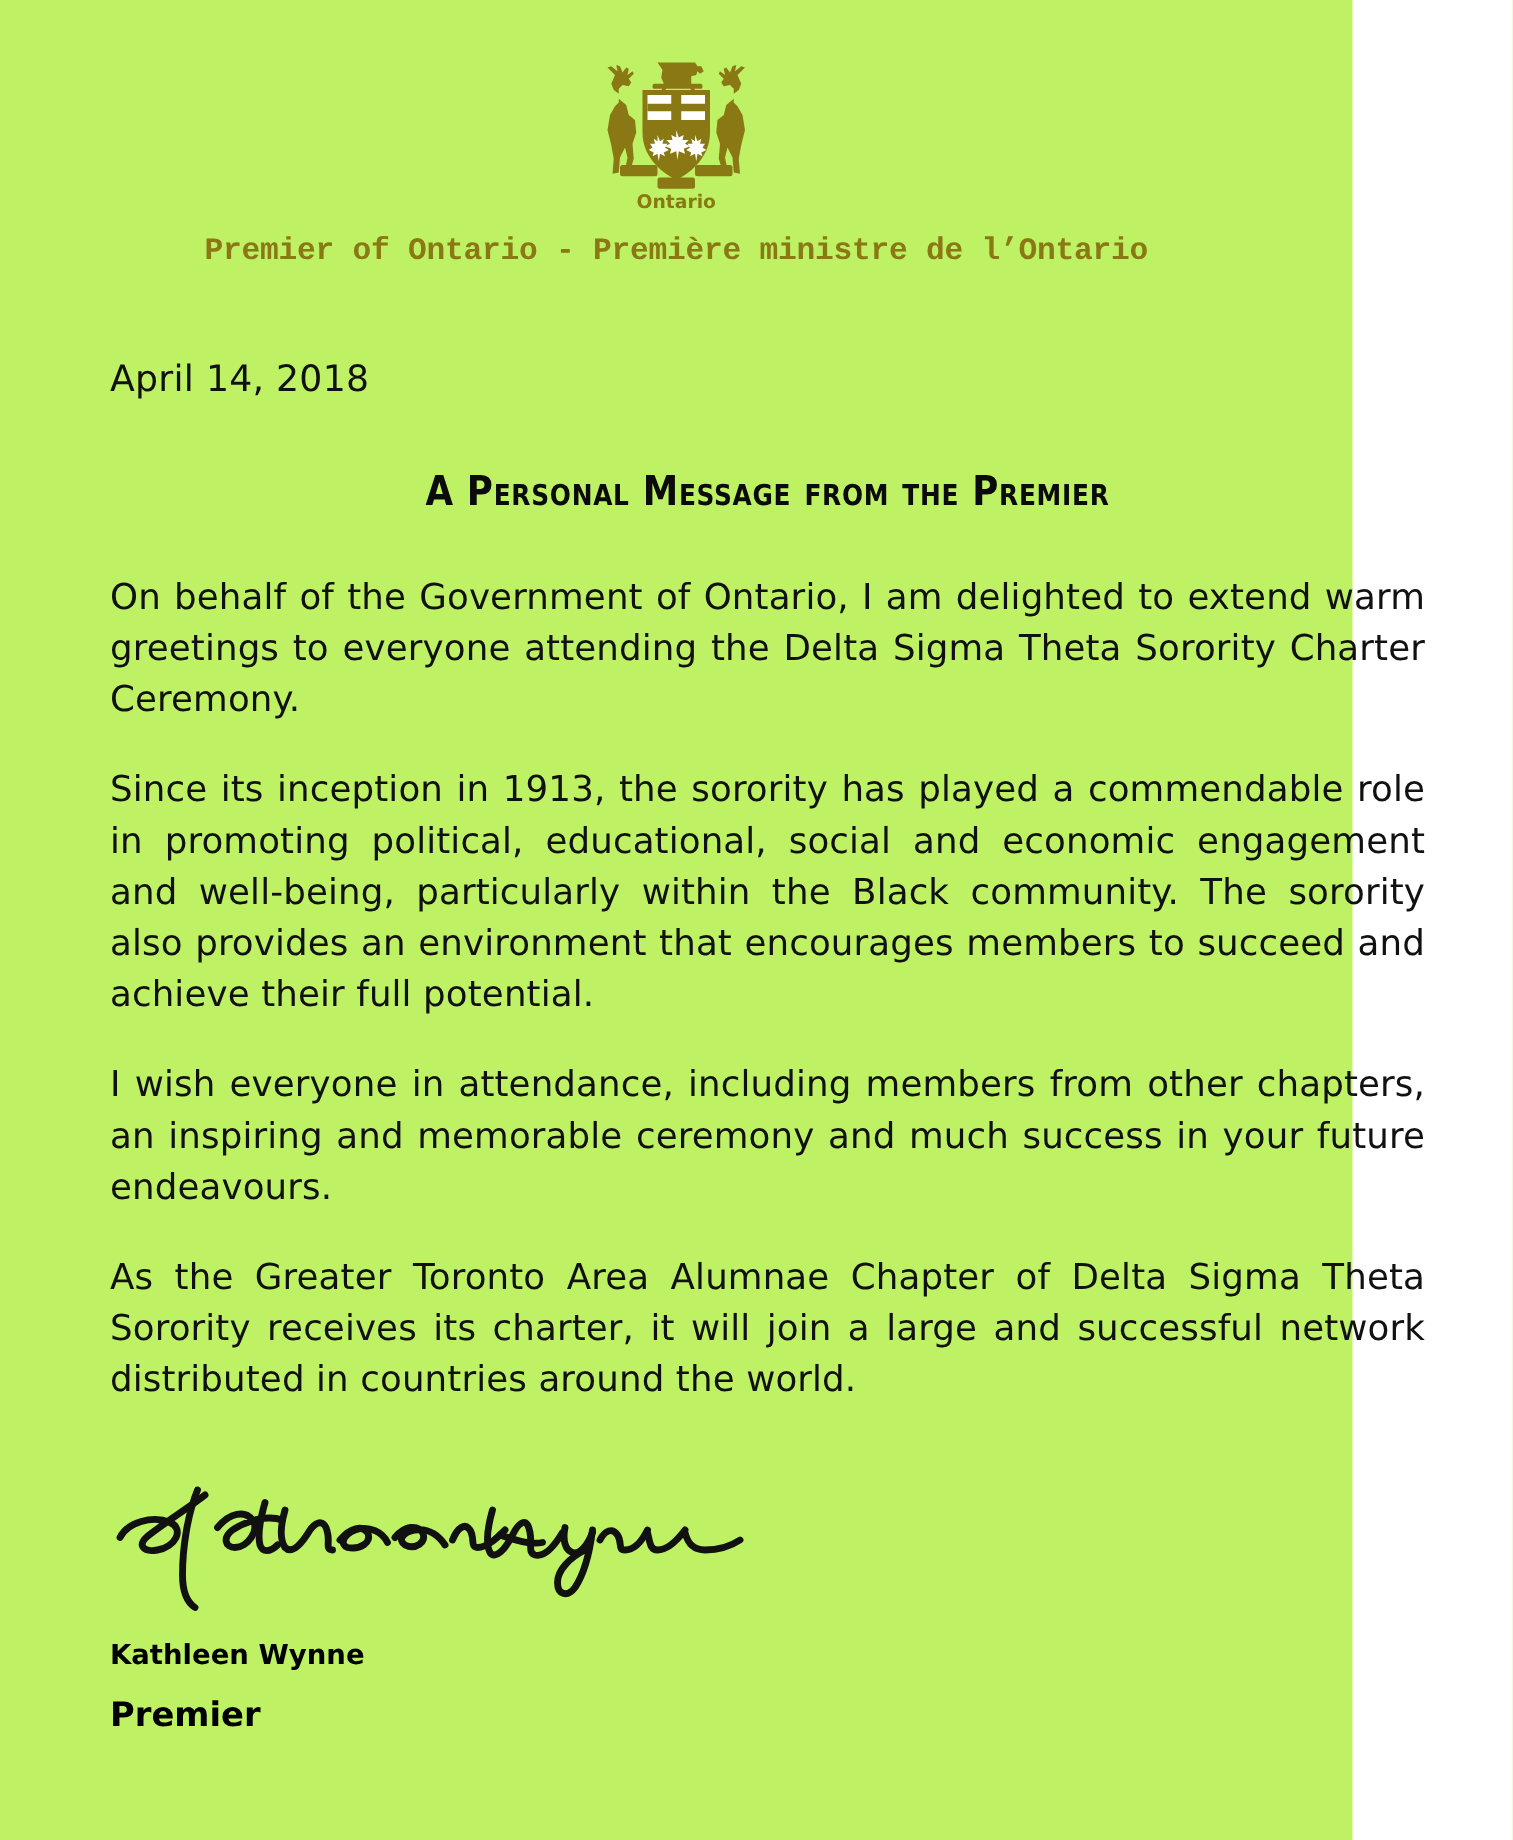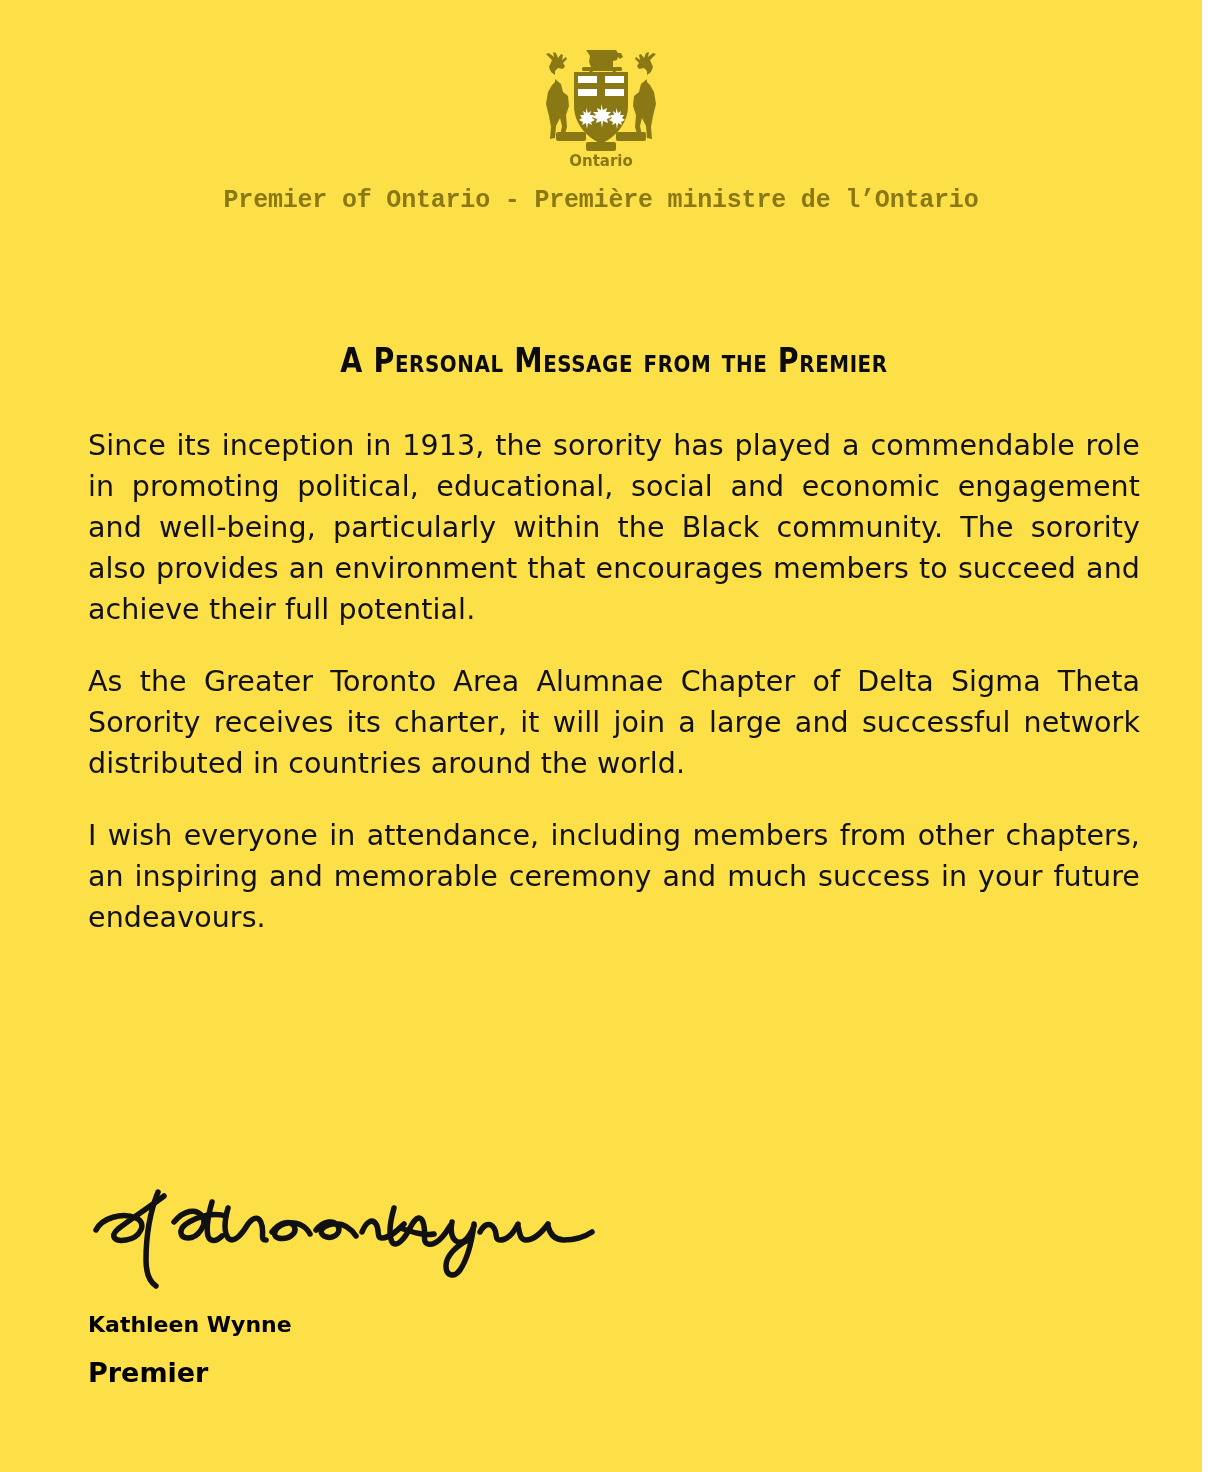--- a/index.html
+++ b/index.html
@@ -10,24 +10,24 @@
   body {
     width: 1210px;
     height: 1472px;
     font-family: "DejaVu Sans", sans-serif;
     color: #000000;
     overflow: hidden;
     position: relative;
   }
 
   .page {
-    width: 1202px;
+    width: 1082px;
     height: 1472px;
     box-sizing: border-box;
-    background: #fde047;
+    background: #bef264;
     position: relative;
   }
 
   
   .letterhead {
     padding-top: 42px;
     text-align: center;
   }
   .crest-wrap {
     display: block;
@@ -165,27 +165,29 @@
           <text x="75" y="124" text-anchor="middle" font-family="DejaVu Sans, sans-serif" font-size="15" font-weight="bold" fill="#8a7814">Ontario</text>
         </g>
       </svg>
     </div>
 
     <div class="letterhead-title">Premier of Ontario - Première ministre de l’Ontario</div>
   </div>
 
   <div class="content">
 
+    <div class="date-line">April 14, 2018</div>
 
     <div class="doc-title">A Personal Message from the Premier</div>
 
     <div class="paragraphs">
+      <p class="para">On behalf of the Government of Ontario, I am delighted to extend warm greetings to everyone attending the Delta Sigma Theta Sorority Charter Ceremony.</p>
       <p class="para">Since its inception in 1913, the sorority has played a commendable role in promoting political, educational, social and economic engagement and well-being, particularly within the Black community. The sorority also provides an environment that encourages members to succeed and achieve their full potential.</p>
+      <p class="para">I wish everyone in attendance, including members from other chapters, an inspiring and memorable ceremony and much success in your future endeavours.</p>
       <p class="para">As the Greater Toronto Area Alumnae Chapter of Delta Sigma Theta Sorority receives its charter, it will join a large and successful network distributed in countries around the world.</p>
-      <p class="para">I wish everyone in attendance, including members from other chapters, an inspiring and memorable ceremony and much success in your future endeavours.</p>
     </div>
   </div>
 
   <div class="signature-block">
 
     <div class="signature-img">
       <svg viewBox="0 0 520 110" width="520" height="110" aria-hidden="true">
         <g fill="none" stroke="#111111" stroke-width="5.5" stroke-linecap="round" stroke-linejoin="round">
 
           <path d="M8 48 C14 36 34 30 48 36 C60 41 52 56 38 58 C26 60 22 54 30 47

